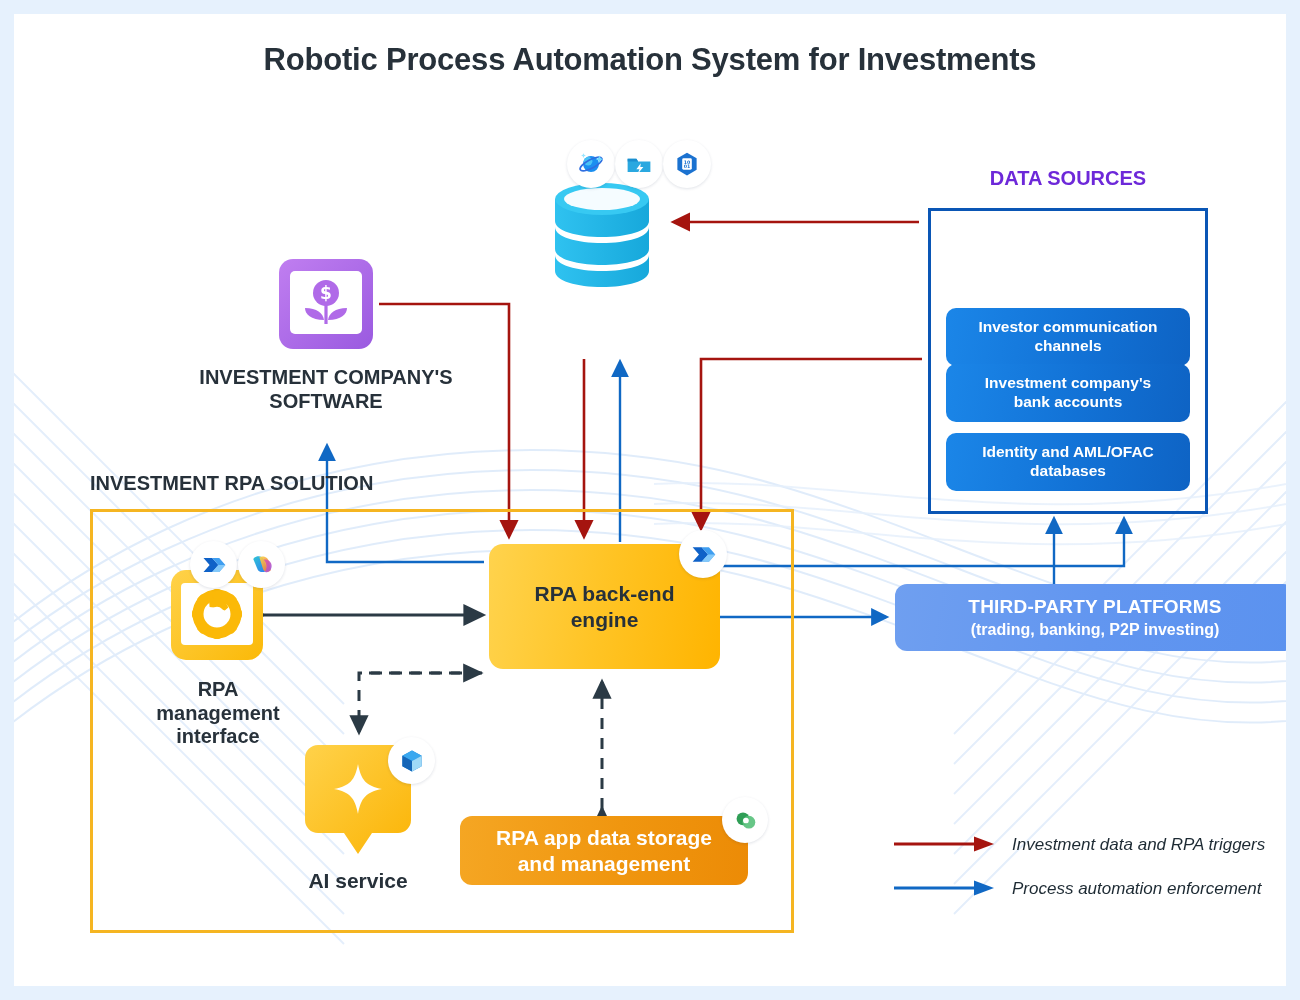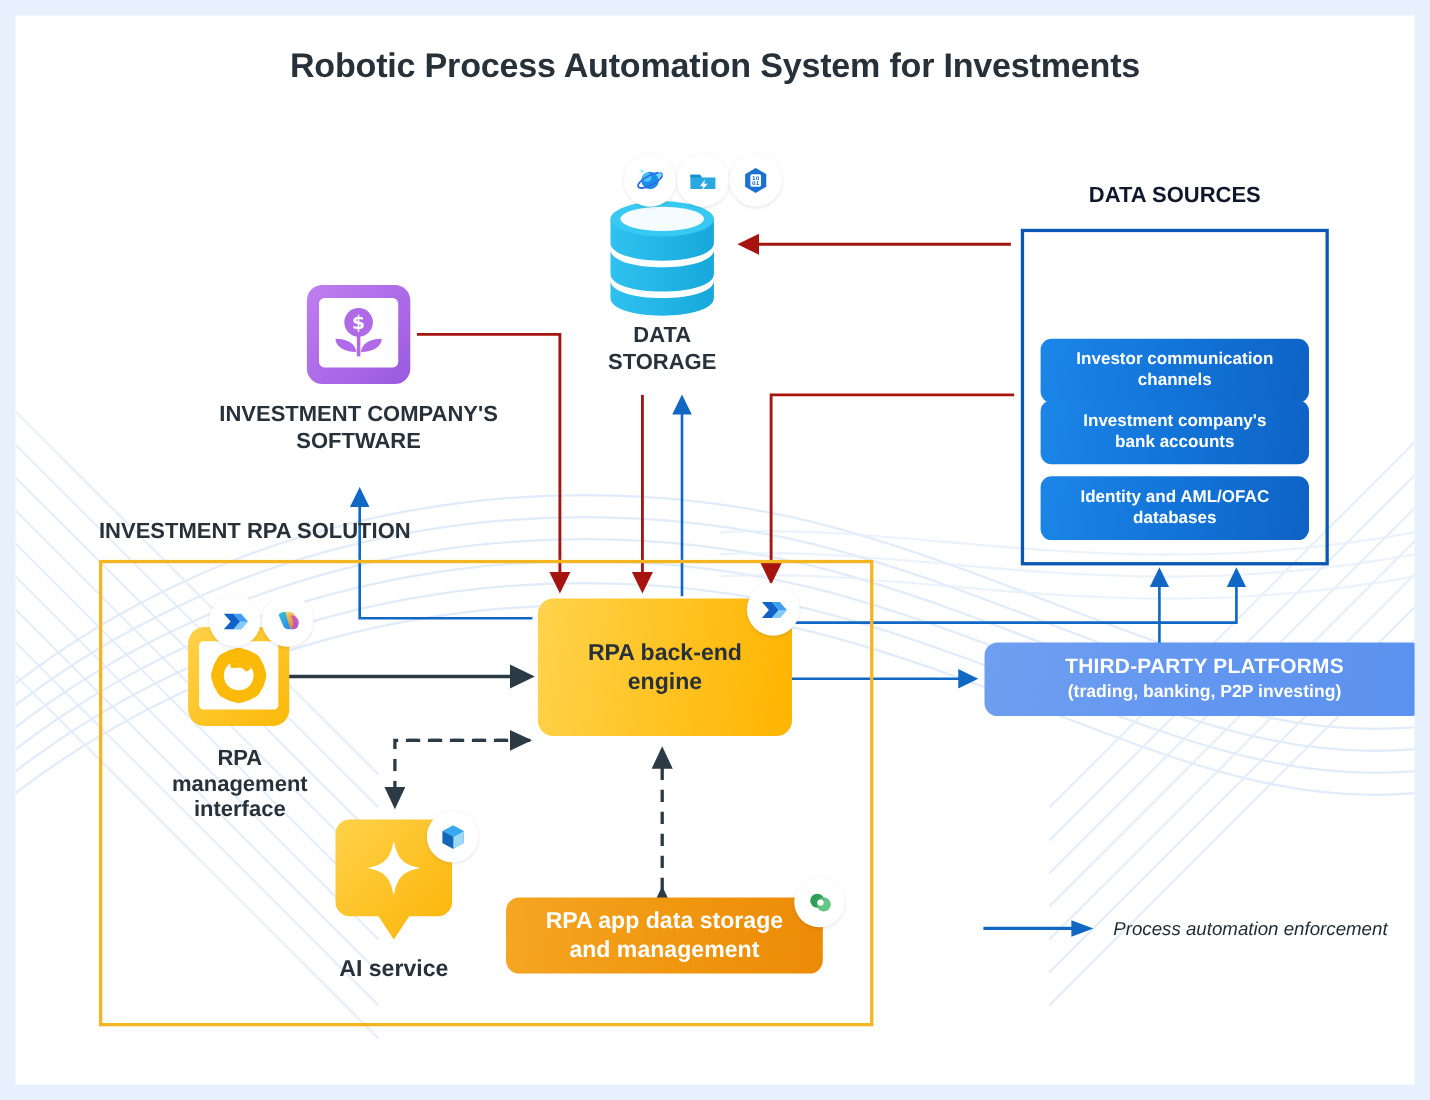--- a/index.html
+++ b/index.html
@@ -60,21 +60,21 @@
   #third-party .tp-line1{font-size:19px;font-weight:700;letter-spacing:.2px;}
   #third-party .tp-line2{font-size:16px;font-weight:700;margin-top:1px;}
 
   
   #ds-panel{
     position:absolute;left:914px;top:194px;width:280px;height:306px;
     border:3px solid #0a56b5;background:transparent;box-sizing:border-box;
   }
   #ds-title{
     position:absolute;left:914px;top:153px;width:280px;
-    font-size:20px;font-weight:700;color:#0f172a;text-align:center;
+    font-size:20px;font-weight:700;color:#6d28d9;text-align:center;
   }
   .ds-item{
     position:absolute;left:932px;width:244px;height:58px;
     border-radius:10px;
     background:linear-gradient(100deg,#1b86e8 0%,#1272d6 55%,#0e63c4 100%);
     color:#fff;font-size:15.5px;font-weight:700;line-height:1.22;
     display:flex;align-items:center;justify-content:center;text-align:center;
     box-sizing:border-box;padding:0 8px;
   }
 
@@ -229,24 +229,20 @@
     </svg>
   </div>
   <div class="badge" style="left:649px;top:126px;width:48px;height:48px;">
     <svg viewBox="0 0 32 32" width="28" height="28">
       <path d="M16,3 L27,9.5 L27,22.5 L16,29 L5,22.5 L5,9.5 Z" fill="#1b72d0"></path>
       <rect x="10.5" y="9.5" width="11" height="13" rx="1.6" fill="#ffffff"></rect>
       <text x="16" y="15.6" font-size="5.4" font-family="DejaVu Sans, sans-serif" fill="#1b72d0" text-anchor="middle" font-weight="bold">10</text>
       <text x="16" y="20.6" font-size="5.4" font-family="DejaVu Sans, sans-serif" fill="#1b72d0" text-anchor="middle" font-weight="bold">01</text>
     </svg>
   </div>
-  <div class="caption" style="left:478px;top:280px;width:220px;font-size:20px;">
-    <div>DATA</div>
-    <div>STORAGE</div>
-  </div>
 
   <div id="ds-title">DATA SOURCES</div>
   <div id="ds-panel"></div>
   <div class="ds-item" style="top:281px;margin-top:13px;">
     <div>
       <div>Investor communication</div>
       <div>channels</div>
     </div>
   </div>
   <div class="ds-item" style="top:350px;">
@@ -397,20 +393,27 @@
   </div>
 
   <div class="rbox" id="third-party">
     <div class="tp-line1">THIRD-PARTY PLATFORMS</div>
     <div class="tp-line2">(trading, banking, P2P investing)</div>
   </div>
 
   <div id="legend">
     <div class="leg-row">
       <svg width="110" height="22" style="position:absolute;left:0;top:4px;">
+        <path d="M2,11 L86,11" stroke="#a5140f" stroke-width="3"></path>
+        <path d="M82,3.5 L102,11 L82,18.5 Z" fill="#a5140f"></path>
+      </svg>
+      <div class="leg-label">Investment data and RPA triggers</div>
+    </div>
+    <div class="leg-row">
+      <svg width="110" height="22" style="position:absolute;left:0;top:4px;">
         <path d="M2,11 L86,11" stroke="#1068c4" stroke-width="3"></path>
         <path d="M82,3.5 L102,11 L82,18.5 Z" fill="#1068c4"></path>
       </svg>
       <div class="leg-label">Process automation enforcement</div>
     </div>
   </div>
 
 
 </div>
 

